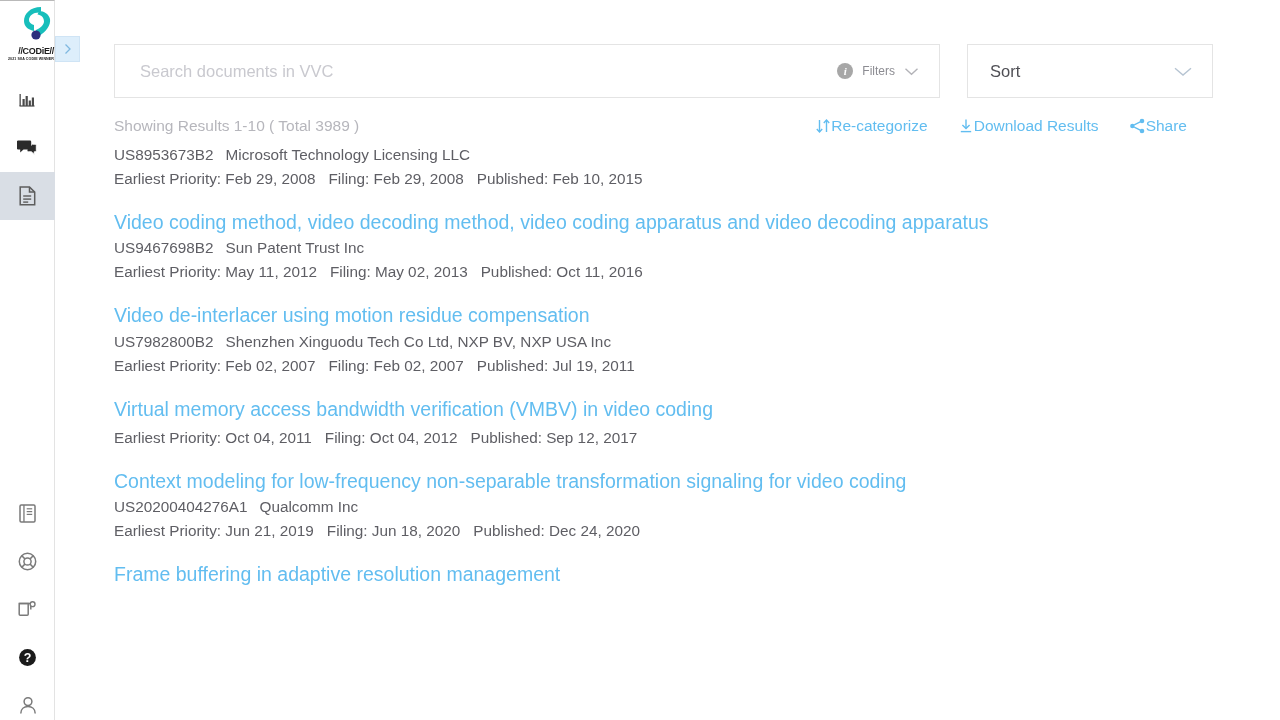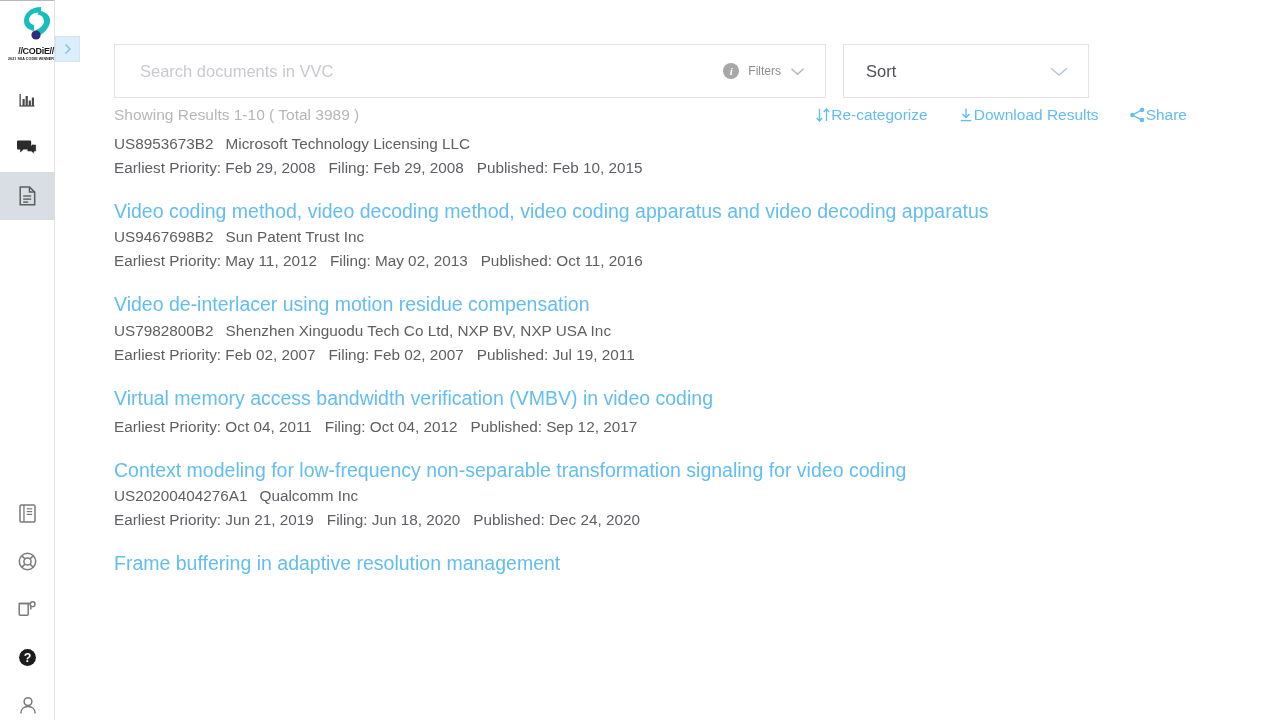--- a/index.html
+++ b/index.html
@@ -63,21 +63,21 @@
   #main {
     position: absolute; left: 55px; top: 0;
     width: 1225px; height: 720px;
     background: #fff;
     padding: 44px 0 0 59px;
   }
 
   .topbar { display: flex; align-items: flex-start; }
 
   .search-box {
-    width: 712px; height: 54px;
+    width: 826px; height: 54px;
     border: 1px solid #e4e4e4;
     background: #fff;
     display: flex; align-items: center;
     padding: 0 20px 0 23px;
   }
   .search-input {
     flex: 1; border: none; outline: none;
     font-family: "Liberation Sans", sans-serif;
     font-size: 16.5px; color: #444;
     background: transparent;
@@ -92,35 +92,35 @@
     width: 16px; height: 16px; border-radius: 50%;
     background: #a7a7a7; color: #fff;
     font-size: 11px; font-style: italic; font-weight: bold;
     display: flex; align-items: center; justify-content: center;
     font-family: "Liberation Serif", serif;
   }
   .filters-label { font-size: 12px; color: #8c8c92; }
 
   .sort-box {
     width: 246px; height: 54px;
-    margin-left: 17px;
+    margin-left: 27px;
     border: 1px solid #e4e4e4;
     background: #fff;
     display: flex; align-items: center; justify-content: space-between;
     padding: 0 19px 0 22px;
     cursor: pointer;
   }
   .sort-label { font-size: 16.5px; color: #4f4f55; }
 
   .chev { stroke: #b6c4d2; stroke-width: 1.4; fill: none; }
   .chev-gray { stroke: #b3b3b8; }
 
   
   .meta-row {
-    margin-top: 8px;
+    margin-top: 19px;
     width: 1073px;
     display: flex; align-items: flex-end; justify-content: space-between;
   }
   .showing {
     font-size: 15.5px; color: #b6b6bc;
   }
   .actions { display: flex; align-items: center; }
   .action {
     display: flex; align-items: center; gap: 0;
     color: #62bdf0; font-size: 15.5px; cursor: pointer;

